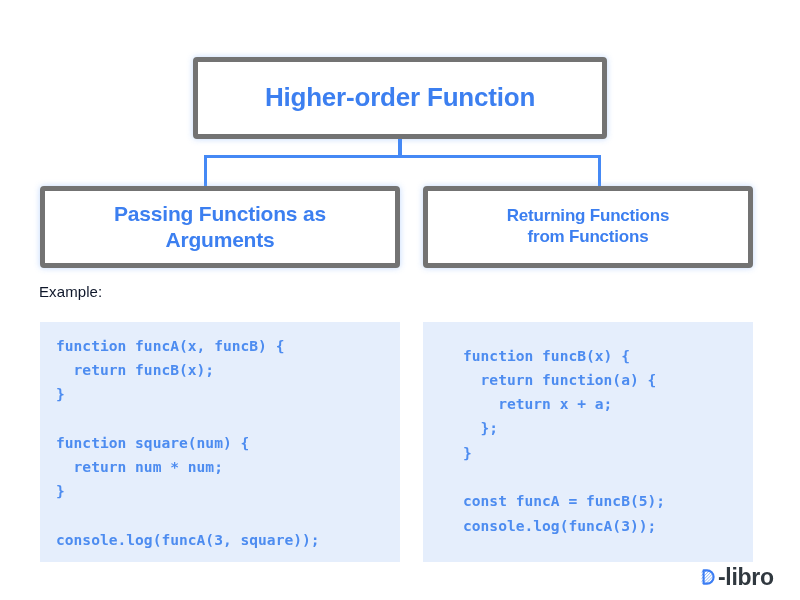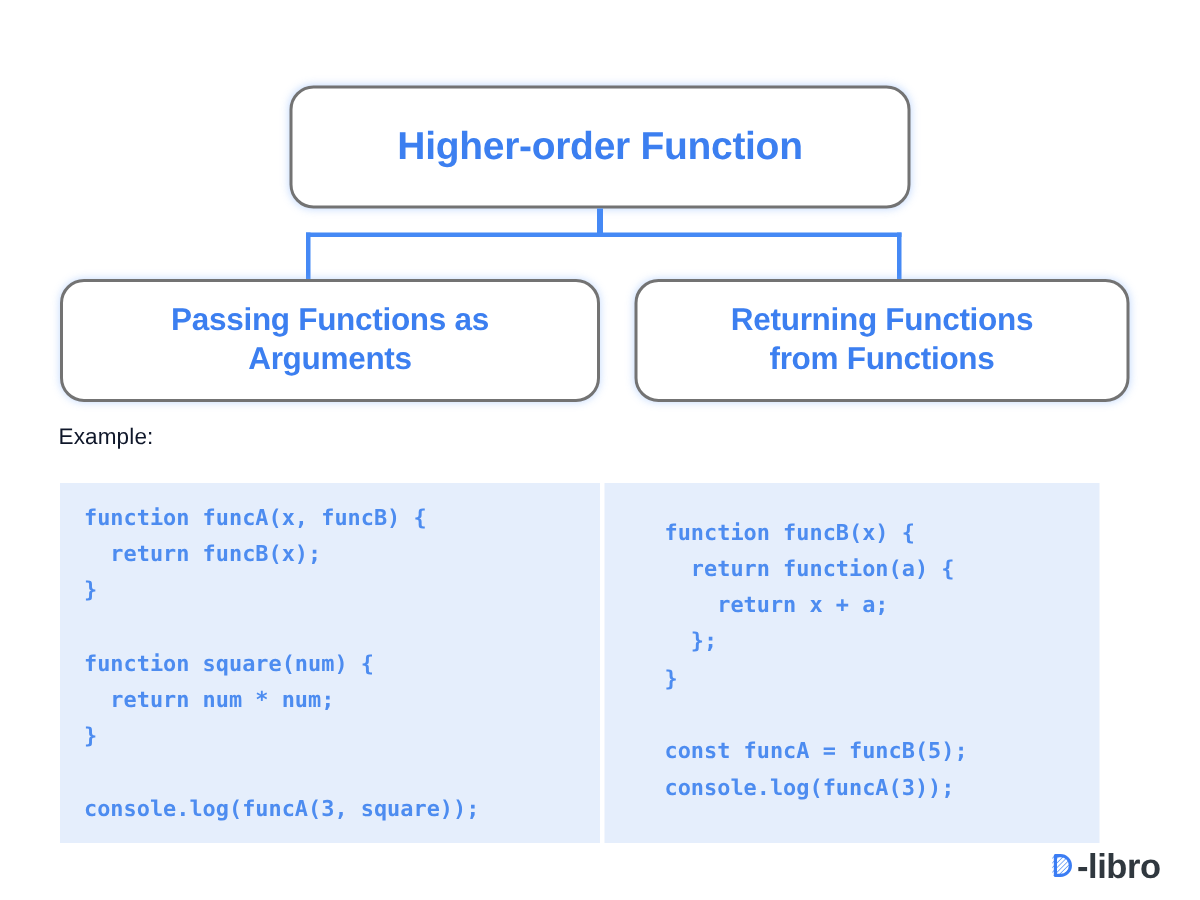--- a/index.html
+++ b/index.html
@@ -19,22 +19,22 @@
   .canvas {
     position: absolute;
     inset: 0;
   }
 
   
   .node {
     position: absolute;
     box-sizing: border-box;
     background: #ffffff;
-    border: 2px solid #737373;
-    border-radius: 16px;
+    border: 5px solid #737373;
+    border-radius: 4px;
     display: flex;
     align-items: center;
     justify-content: center;
     text-align: center;
     color: #3c7ff0;
     font-weight: bold;
     line-height: 1.22;
     letter-spacing: -0.2px;
     box-shadow: 0 0 6px rgba(120,170,250,0.45);
   }
@@ -54,21 +54,21 @@
     height: 82px;
     font-size: 21px;
     padding: 0 12px;
   }
 
   #right-node {
     left: 423px;
     top: 186px;
     width: 330px;
     height: 82px;
-    font-size: 21px;
+    font-size: 17px;
     padding: 0 12px;
   }
 
   .node-label { display: block; white-space: pre-line; }
 
   
   .conn {
     position: absolute;
     background: #4589f5;
   }
@@ -103,21 +103,21 @@
 
   #code-left {
     left: 40px;
     top: 307px;
     width: 360px;
     height: 240px;
     padding: 12px 0 0 16px;
   }
 
   #code-right {
-    left: 403px;
+    left: 423px;
     top: 307px;
     width: 330px;
     height: 240px;
     padding: 22px 0 0 40px;
   }
 
   
   #logo {
     position: absolute;
     left: 697px;

